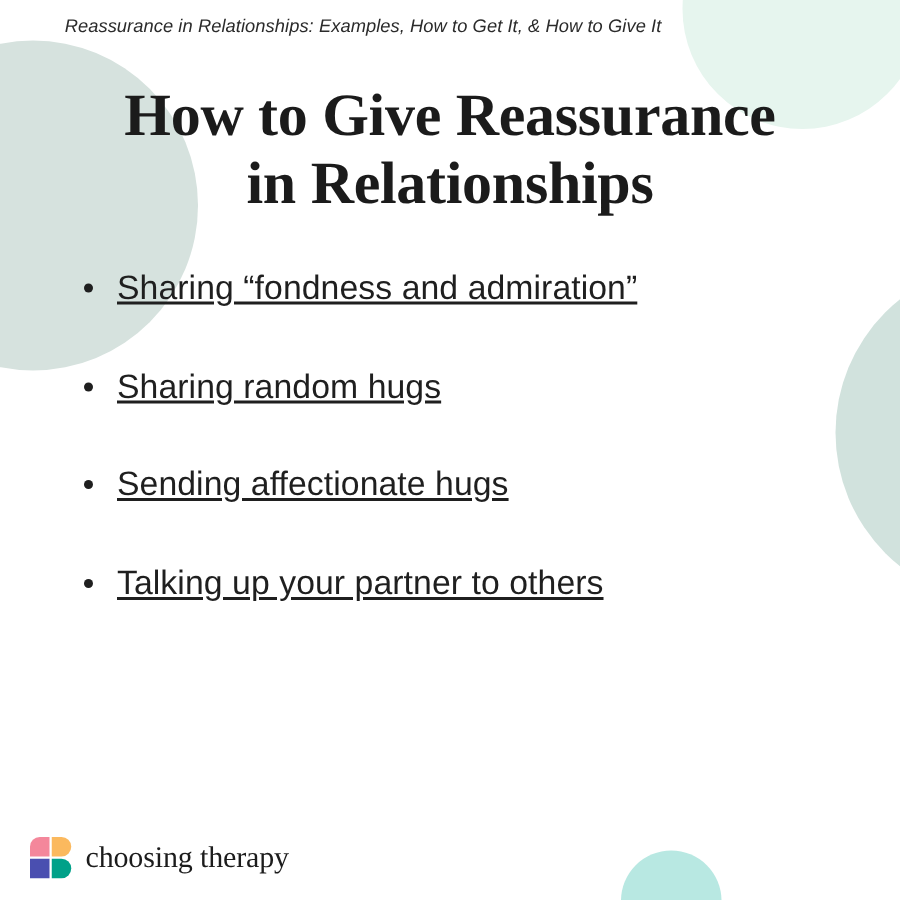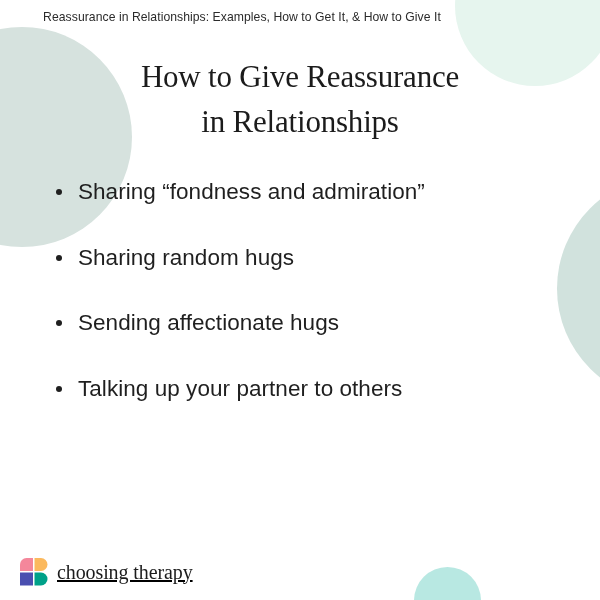--- a/index.html
+++ b/index.html
@@ -61,32 +61,33 @@
     position: absolute;
     top: 9px;
     left: 0;
     width: 484px;
     text-align: center;
     font-size: 12.2px;
     line-height: 16px;
     color: #2b2b2b;
     letter-spacing: 0.05px;
     z-index: 3;
+    font-style: italic;
   }
 
   
   .title {
     position: absolute;
     top: 54px;
     left: 30px;
     width: 540px;
     text-align: center;
     font-family: "Liberation Serif", serif;
-    font-weight: normal;
-    font-size: 31px;
+    font-weight: bold;
+    font-size: 40px;
     line-height: 45px;
     color: #1b1b1b;
     letter-spacing: -0.2px;
     z-index: 3;
   }
 
   
   .bullet-list {
     position: absolute;
     top: 178px;
@@ -98,20 +99,21 @@
     z-index: 3;
   }
   .bullet-item {
     position: relative;
     padding-left: 26px;
     margin-bottom: 37.5px;
     font-size: 22.5px;
     line-height: 28px;
     color: #1f1f1f;
     letter-spacing: 0.05px;
+    text-decoration: underline;
   }
   .bullet-item:last-child {
     margin-bottom: 0;
   }
   .bullet-dot {
     position: absolute;
     left: 4px;
     top: 11px;
     width: 6px;
     height: 6px;
@@ -120,21 +122,20 @@
   }
 
   
   .logo {
     position: absolute;
     left: 19px;
     bottom: 14px;
     display: flex;
     align-items: center;
     z-index: 4;
-    text-decoration: underline;
   }
   .logo-mark {
     width: 29px;
     height: 29px;
     flex: 0 0 auto;
   }
   .logo-word {
     margin-left: 9px;
     font-family: "Liberation Serif", serif;
     font-size: 20px;

